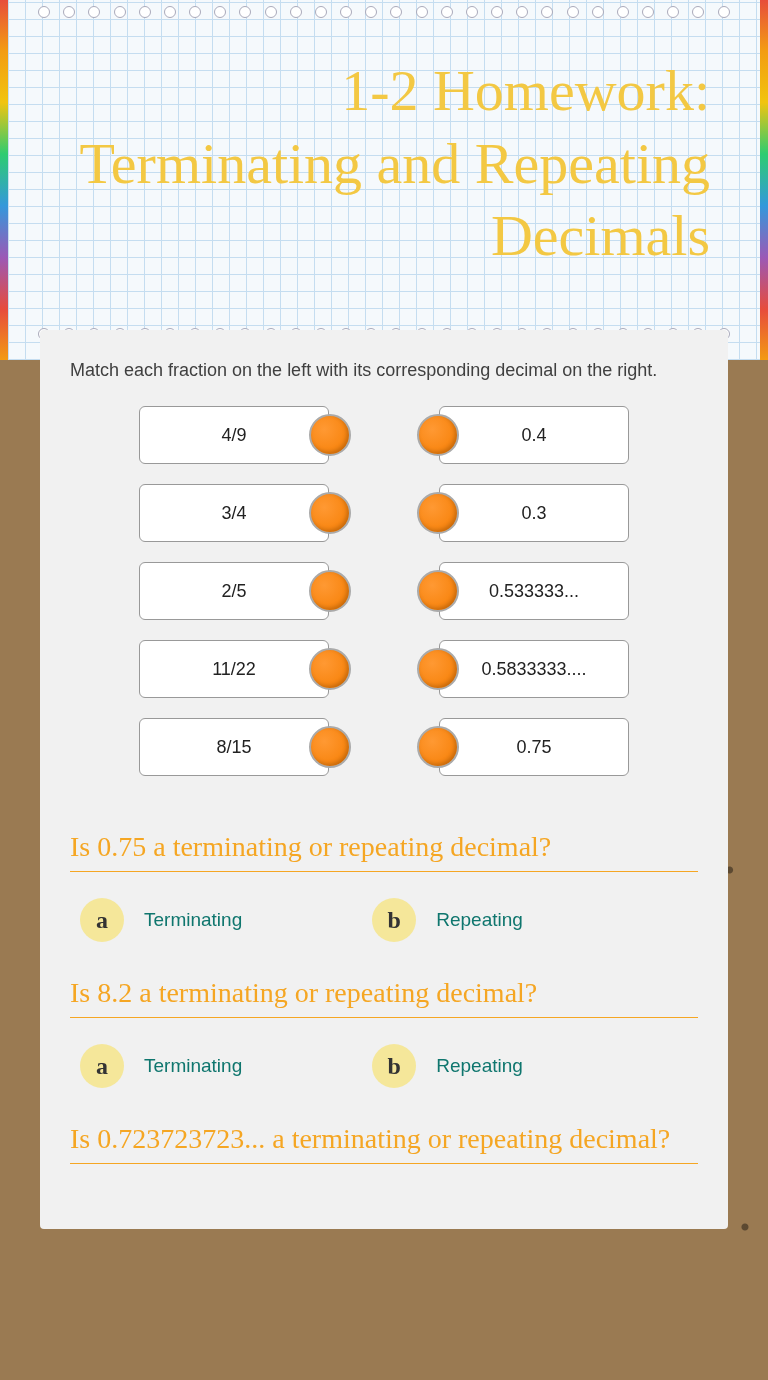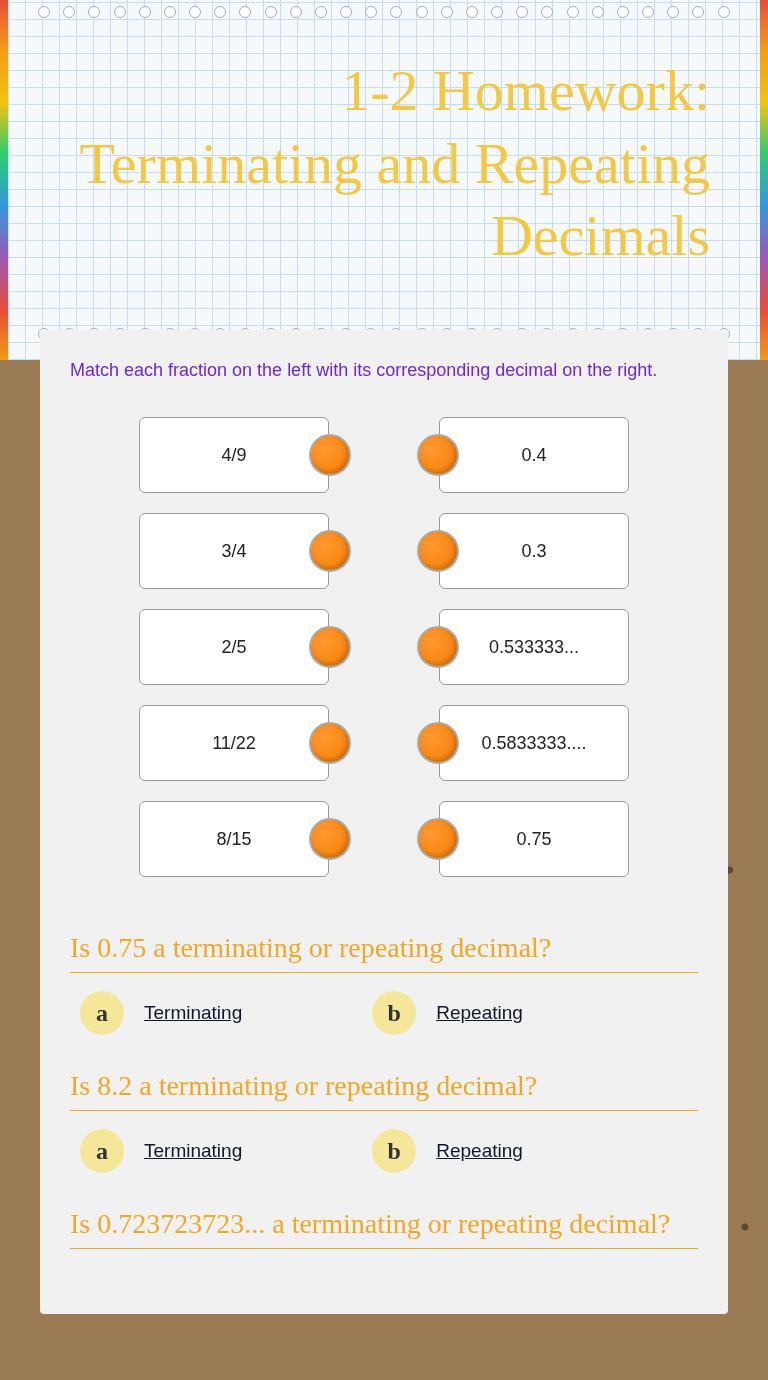--- a/index.html
+++ b/index.html
@@ -54,41 +54,41 @@
   .card {
     background: #f1f1f1;
     margin: -30px 40px 0 40px;
     border-radius: 4px;
     padding: 30px 30px 30px 30px;
     position: relative;
     z-index: 2;
   }
   .instruction {
     font-size: 18px;
-    color: #6d28d9;
-    margin-bottom: 36px;
+    color: #404040;
+    margin-bottom: 25px;
   }
   .match-area {
     display: flex;
     justify-content: center;
     gap: 110px;
     margin-bottom: 55px;
   }
   .match-col {
     display: flex;
     flex-direction: column;
     gap: 20px;
   }
   .match-item {
     position: relative;
     background: #fff;
     border: 1px solid #999;
     border-radius: 6px;
     width: 190px;
-    height: 76px;
+    height: 58px;
     display: flex;
     align-items: center;
     justify-content: center;
     font-size: 18px;
     color: #222;
   }
   .orange-dot {
     position: absolute;
     width: 42px;
     height: 42px;
@@ -104,21 +104,21 @@
   .question-block {
     margin-top: 10px;
     margin-bottom: 35px;
   }
   .question-title {
     font-family: 'Brush Script MT', 'Segoe Script', cursive;
     font-size: 28px;
     color: #f5a623;
     border-bottom: 1px solid #f5a623;
     padding-bottom: 8px;
-    margin-bottom: 18px;
+    margin-bottom: 26px;
     font-weight: 400;
   }
   .options-row {
     display: flex;
     gap: 130px;
     padding-left: 10px;
   }
   .option {
     display: flex;
     align-items: center;
@@ -132,22 +132,21 @@
     display: flex;
     align-items: center;
     justify-content: center;
     font-family: 'Brush Script MT', 'Segoe Script', cursive;
     font-size: 24px;
     color: #333;
     font-weight: 600;
   }
   .option-label {
     font-size: 19px;
-    color: #0f172a;
-    text-decoration: underline;
+    color: #0f766e;
   }
   .cork-bg {
     position: absolute;
     top: 360px;
     left: 0;
     right: 0;
     bottom: 0;
     background-color: #9a7a52;
     background-image:
       radial-gradient(circle at 20% 30%, rgba(0,0,0,0.2) 1px, transparent 2px),

